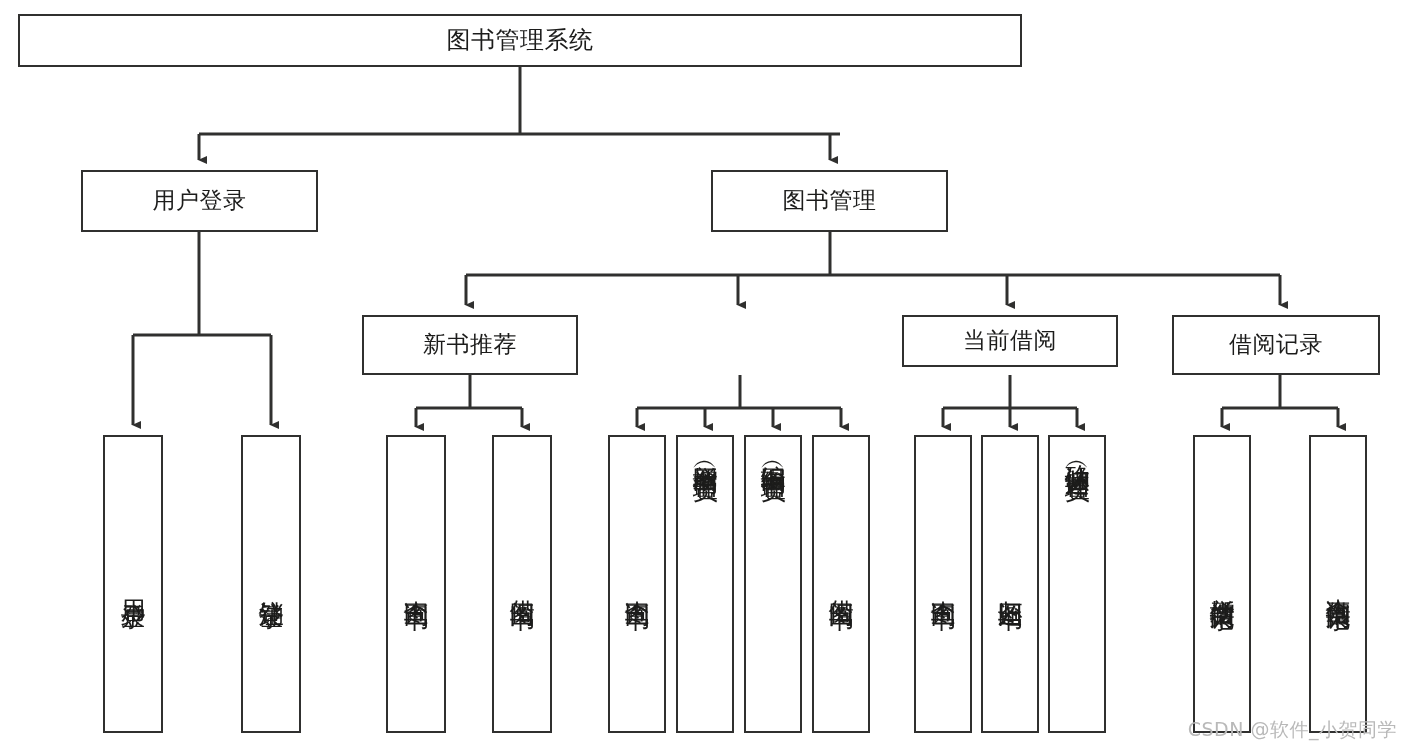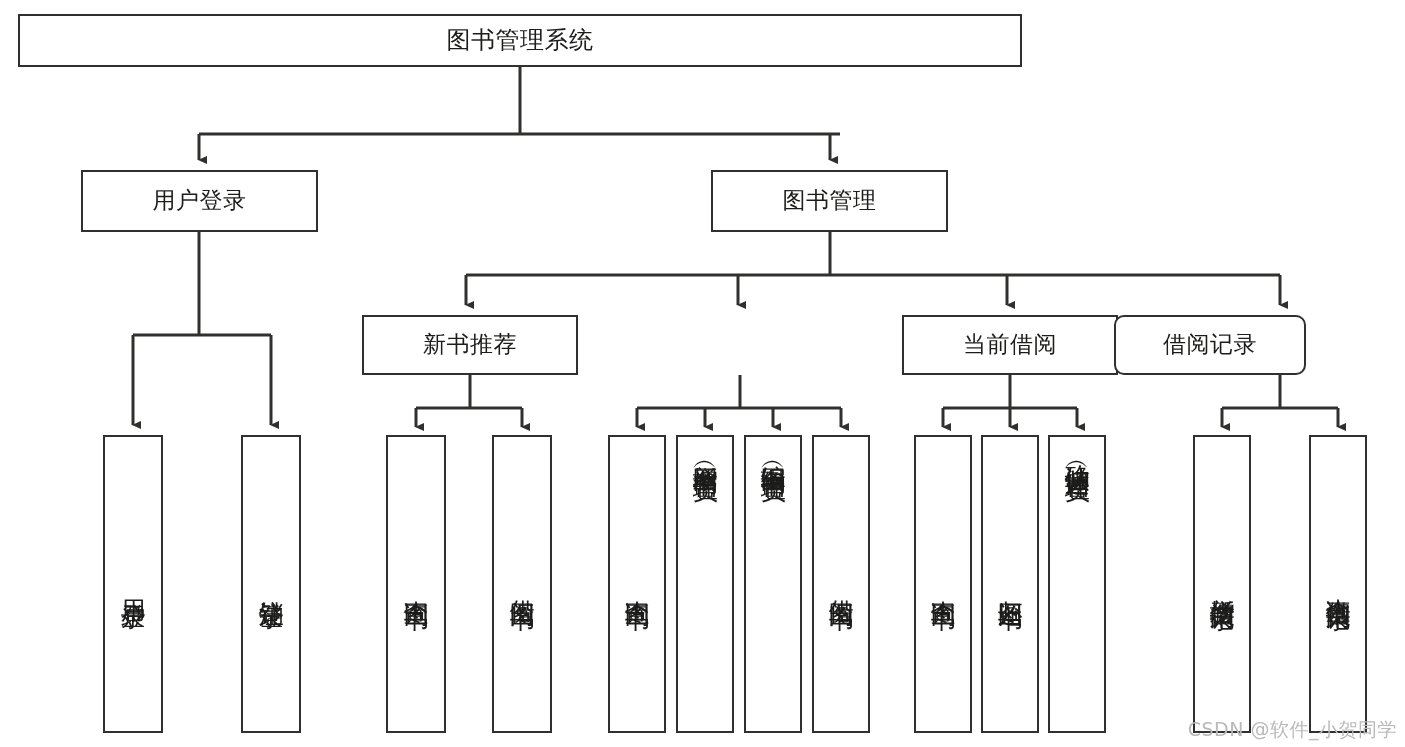--- a/index.html
+++ b/index.html
@@ -138,24 +138,24 @@
   <div class="node-box" style="left:81px; top:170px; width:237px; height:62px;">
     <span class="node-label h-label">用户登录</span>
   </div>
   <div class="node-box" style="left:711px; top:170px; width:237px; height:62px;">
     <span class="node-label h-label">图书管理</span>
   </div>
 
   <div class="node-box" style="left:362px; top:315px; width:216px; height:60px;">
     <span class="node-label h-label">新书推荐</span>
   </div>
-  <div class="node-box" style="left:902px; top:315px; width:216px; height:60px;">
+  <div class="node-box" style="left:902px; top:315px; width:216px; height:52px;">
     <span class="node-label h-label">当前借阅</span>
   </div>
-  <div class="node-box" style="left:1114px; top:315px; width:192px; height:60px;border-radius:10px;">
+  <div class="node-box" style="left:1172px; top:315px; width:208px; height:60px;">
     <span class="node-label h-label">借阅记录</span>
   </div>
 
   <div class="node-box leaf center-v" style="left:103px; top:435px; width:60px; height:298px;">
     <span class="node-label v-label">用户登录</span>
   </div>
   <div class="node-box leaf center-v" style="left:241px; top:435px; width:60px; height:298px;">
     <span class="node-label v-label">注销登录</span>
   </div>
 

